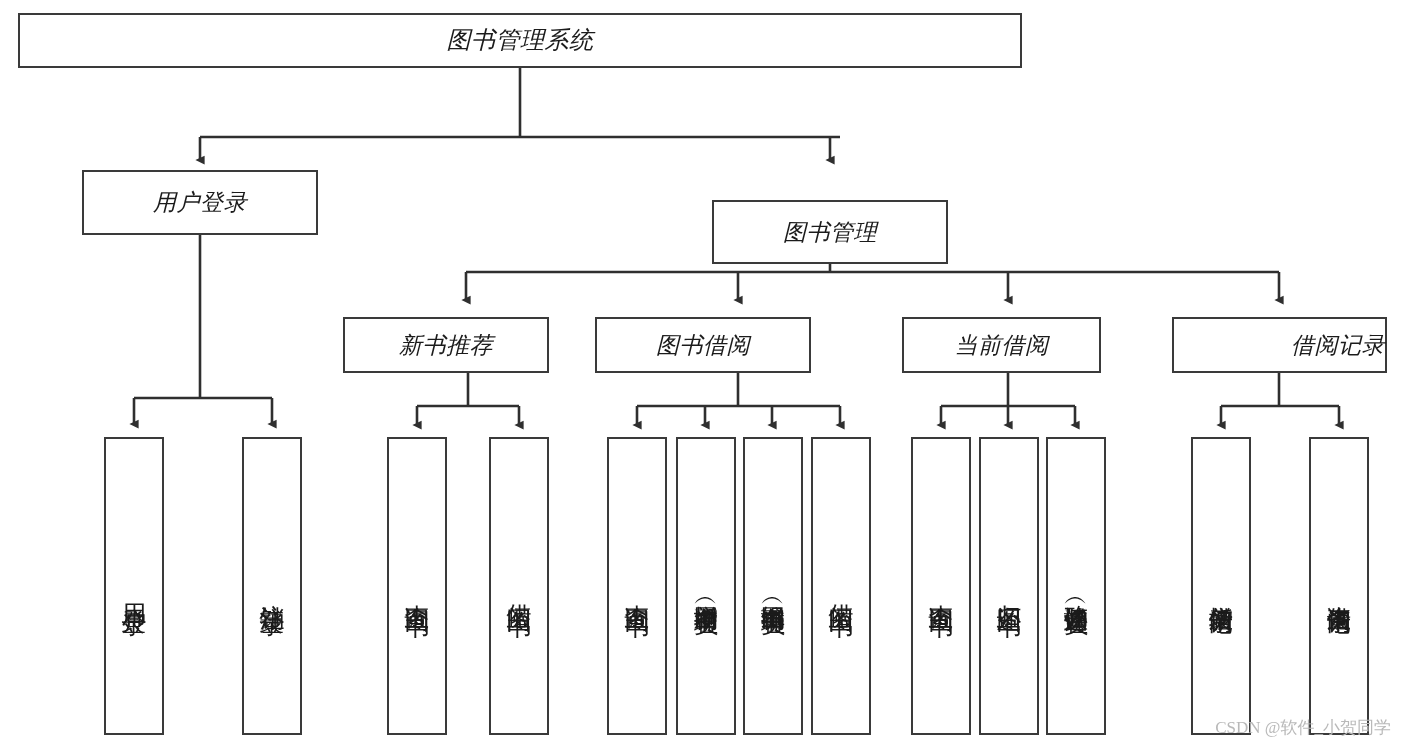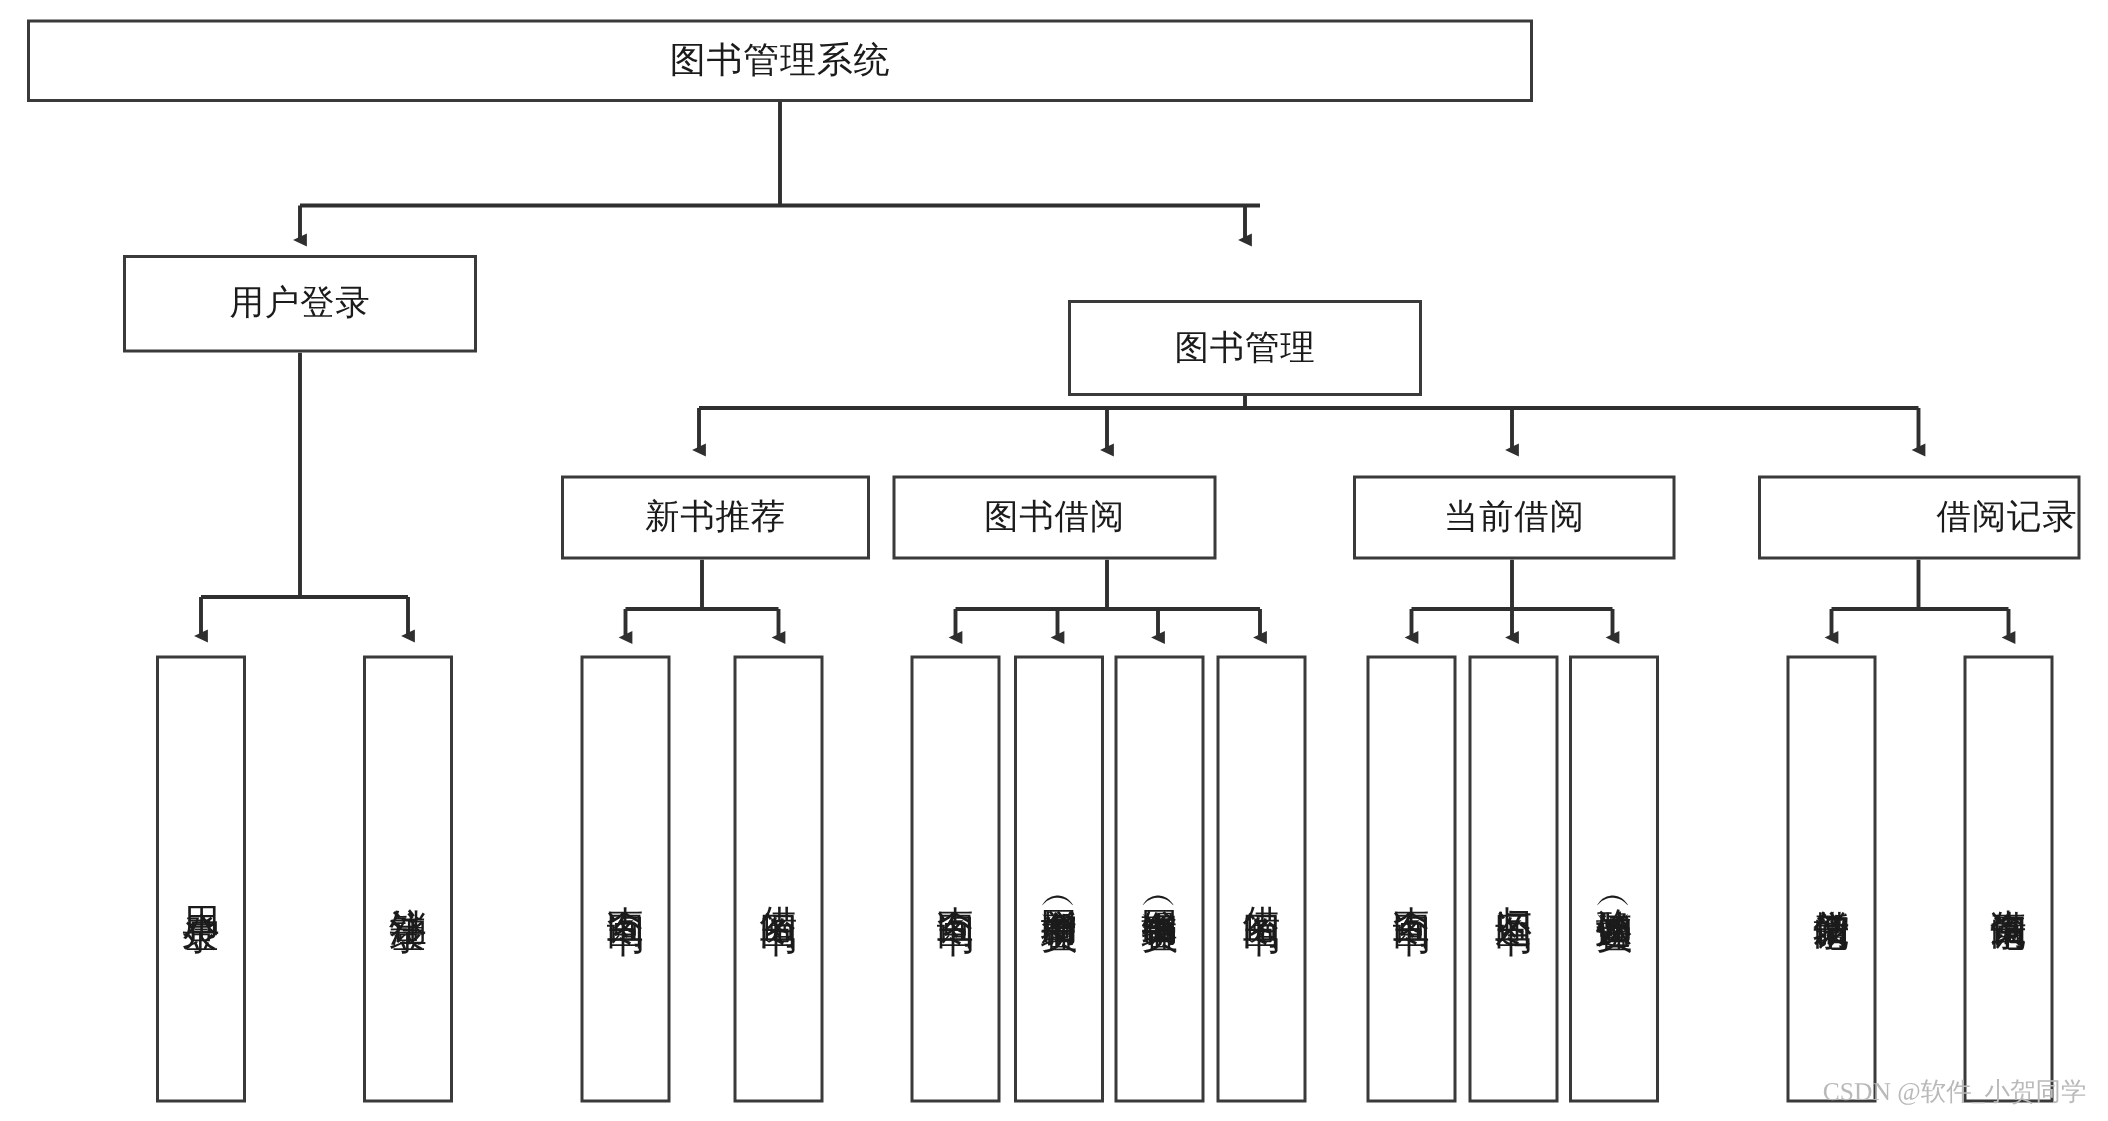--- a/index.html
+++ b/index.html
@@ -38,20 +38,21 @@
   }
   .node .label {
     color: #1b1b1b;
     line-height: 1.06;
     text-align: center;
     letter-spacing: 0.5px;
     white-space: pre-line;
   }
   .node.horizontal .label {
     font-size: 23px;
+    font-style: italic;
   }
   .node.root .label {
     font-size: 24px;
   }
   .node.vertical {
     align-items: flex-start;
     padding-top: 8px;
   }
   .node.vertical .label {
     writing-mode: vertical-rl;
@@ -137,29 +138,29 @@
   </div>
 
   <div class="node horizontal" style="left:82px; top:170px; width:236px; height:65px;">
     <span class="label">用户登录</span>
   </div>
 
   <div class="node horizontal" style="left:712px; top:170px; width:236px; height:64px;margin-top:30px;">
     <span class="label">图书管理</span>
   </div>
 
-  <div class="node horizontal" style="left:374px; top:317px; width:206px; height:56px;">
+  <div class="node horizontal" style="left:343px; top:317px; width:206px; height:56px;">
     <span class="label">新书推荐</span>
   </div>
 
   <div class="node horizontal" style="left:595px; top:317px; width:216px; height:56px;">
     <span class="label">图书借阅</span>
   </div>
 
-  <div class="node horizontal" style="left:902px; top:317px; width:215px; height:56px;">
+  <div class="node horizontal" style="left:902px; top:317px; width:199px; height:56px;">
     <span class="label">当前借阅</span>
   </div>
 
   <div class="node horizontal" style="left:1172px; top:317px; width:215px; height:56px;justify-content:flex-end;">
     <span class="label">借阅记录</span>
   </div>
 
   <div class="node vertical" style="left:104px; top:437px; width:60px; height:298px;">
     <span class="label">用户登录</span>
   </div>

